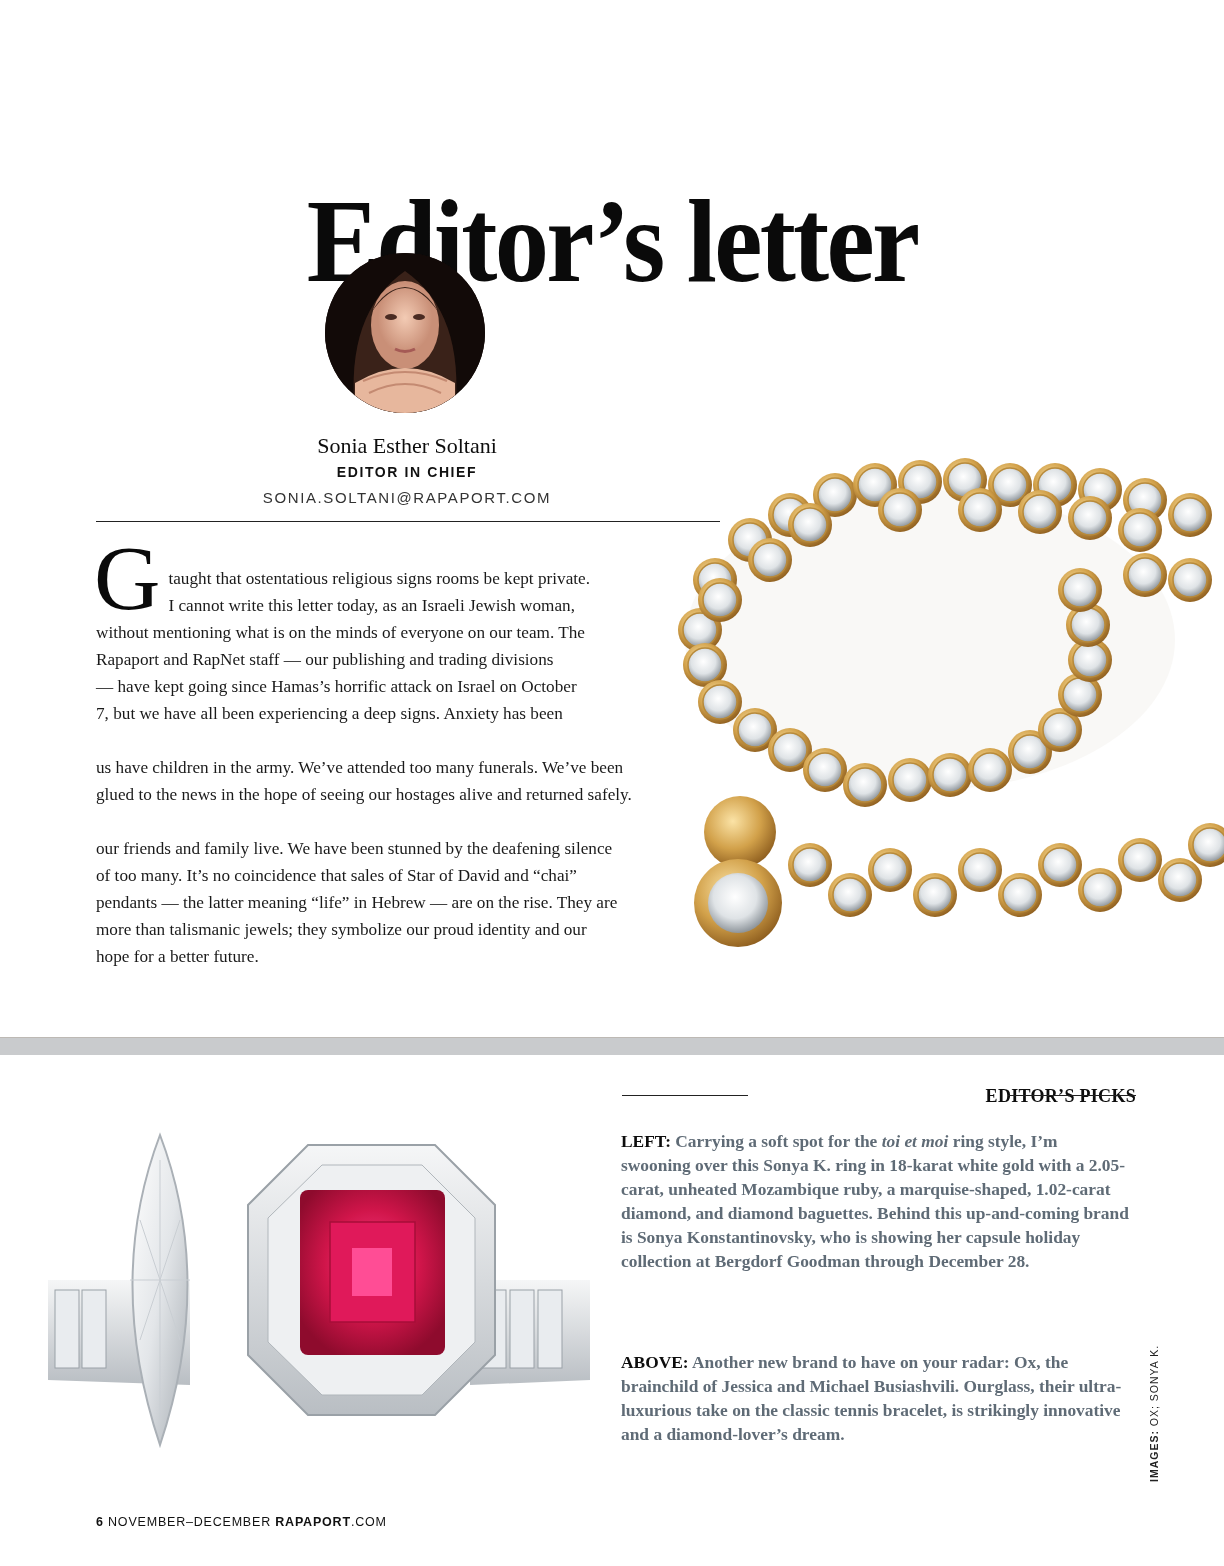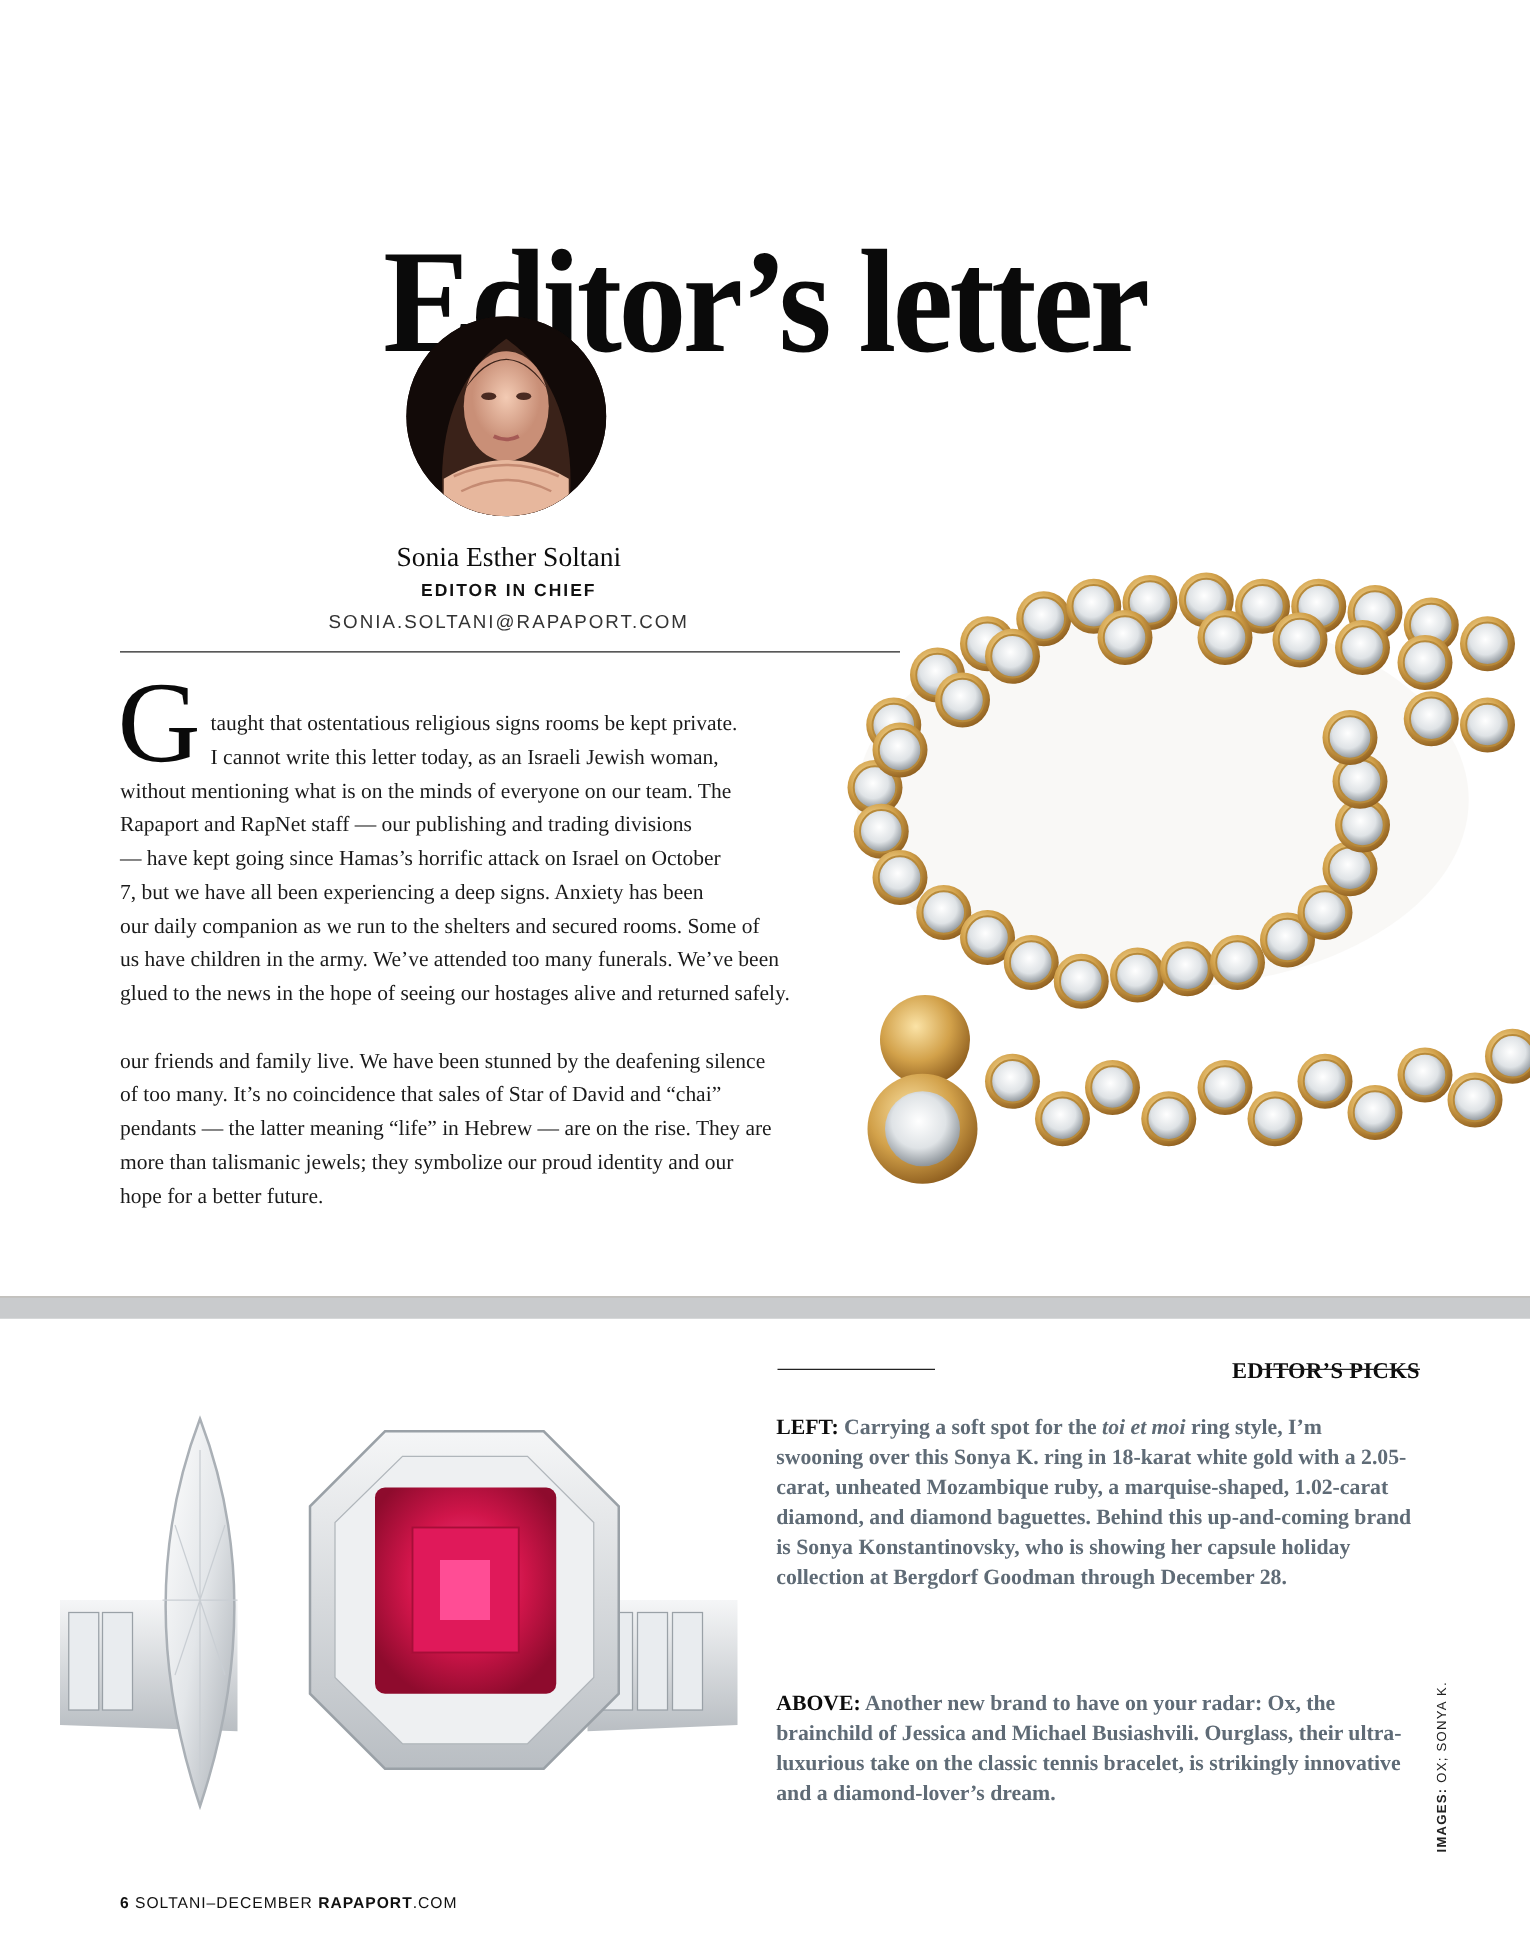--- a/index.html
+++ b/index.html
@@ -82,21 +82,21 @@
 <div class="letter">
   <span class="dropcap">G</span>
   <p>
     <br>
     <span>taught that ostentatious religious signs rooms be kept private.</span><br>
     <span>I cannot write this letter today, as an Israeli Jewish woman,</span><br>
     <span>without mentioning what is on the minds of everyone on our team. The</span><br>
     <span>Rapaport and RapNet staff — our publishing and trading divisions</span><br>
     <span>— have kept going since Hamas’s horrific attack on Israel on October</span><br>
     <span>7, but we have all been experiencing a deep signs. Anxiety has been</span><br>
-    <span>our daily companion as we run to the shelters and secured rooms. Some of</span><br>
+    <br>
     <span>us have children in the army. We’ve attended too many funerals. We’ve been</span><br>
     <span>glued to the news in the hope of seeing our hostages alive and returned safely.</span><br>
     <br>
     <span>our friends and family live. We have been stunned by the deafening silence</span><br>
     <span>of too many. It’s no coincidence that sales of Star of David and “chai”</span><br>
     <span>pendants — the latter meaning “life” in Hebrew — are on the rise. They are</span><br>
     <span>more than talismanic jewels; they symbolize our proud identity and our</span><br>
     <span>hope for a better future.</span>
   </p>
 </div>
@@ -231,14 +231,14 @@
 
 <div class="pick pick-above">
   <span class="lead">ABOVE:</span><span> Another new brand to have on your radar: Ox, the brainchild of Jessica and Michael Busiashvili. Ourglass, their ultra-luxurious take on the classic tennis bracelet, is strikingly innovative and a diamond-lover’s dream.</span>
 </div>
 
 <div class="credit">
   <b>IMAGES:</b><span> OX; SONYA K.</span>
 </div>
 
 <div class="folio">
-  <b>6</b><span> SOLTANI–DECEMBER </span><b>RAPAPORT</b><span>.COM</span>
+  <b>6</b><span> NOVEMBER–DECEMBER </span><b>RAPAPORT</b><span>.COM</span>
 </div>
 
 </body></html>

